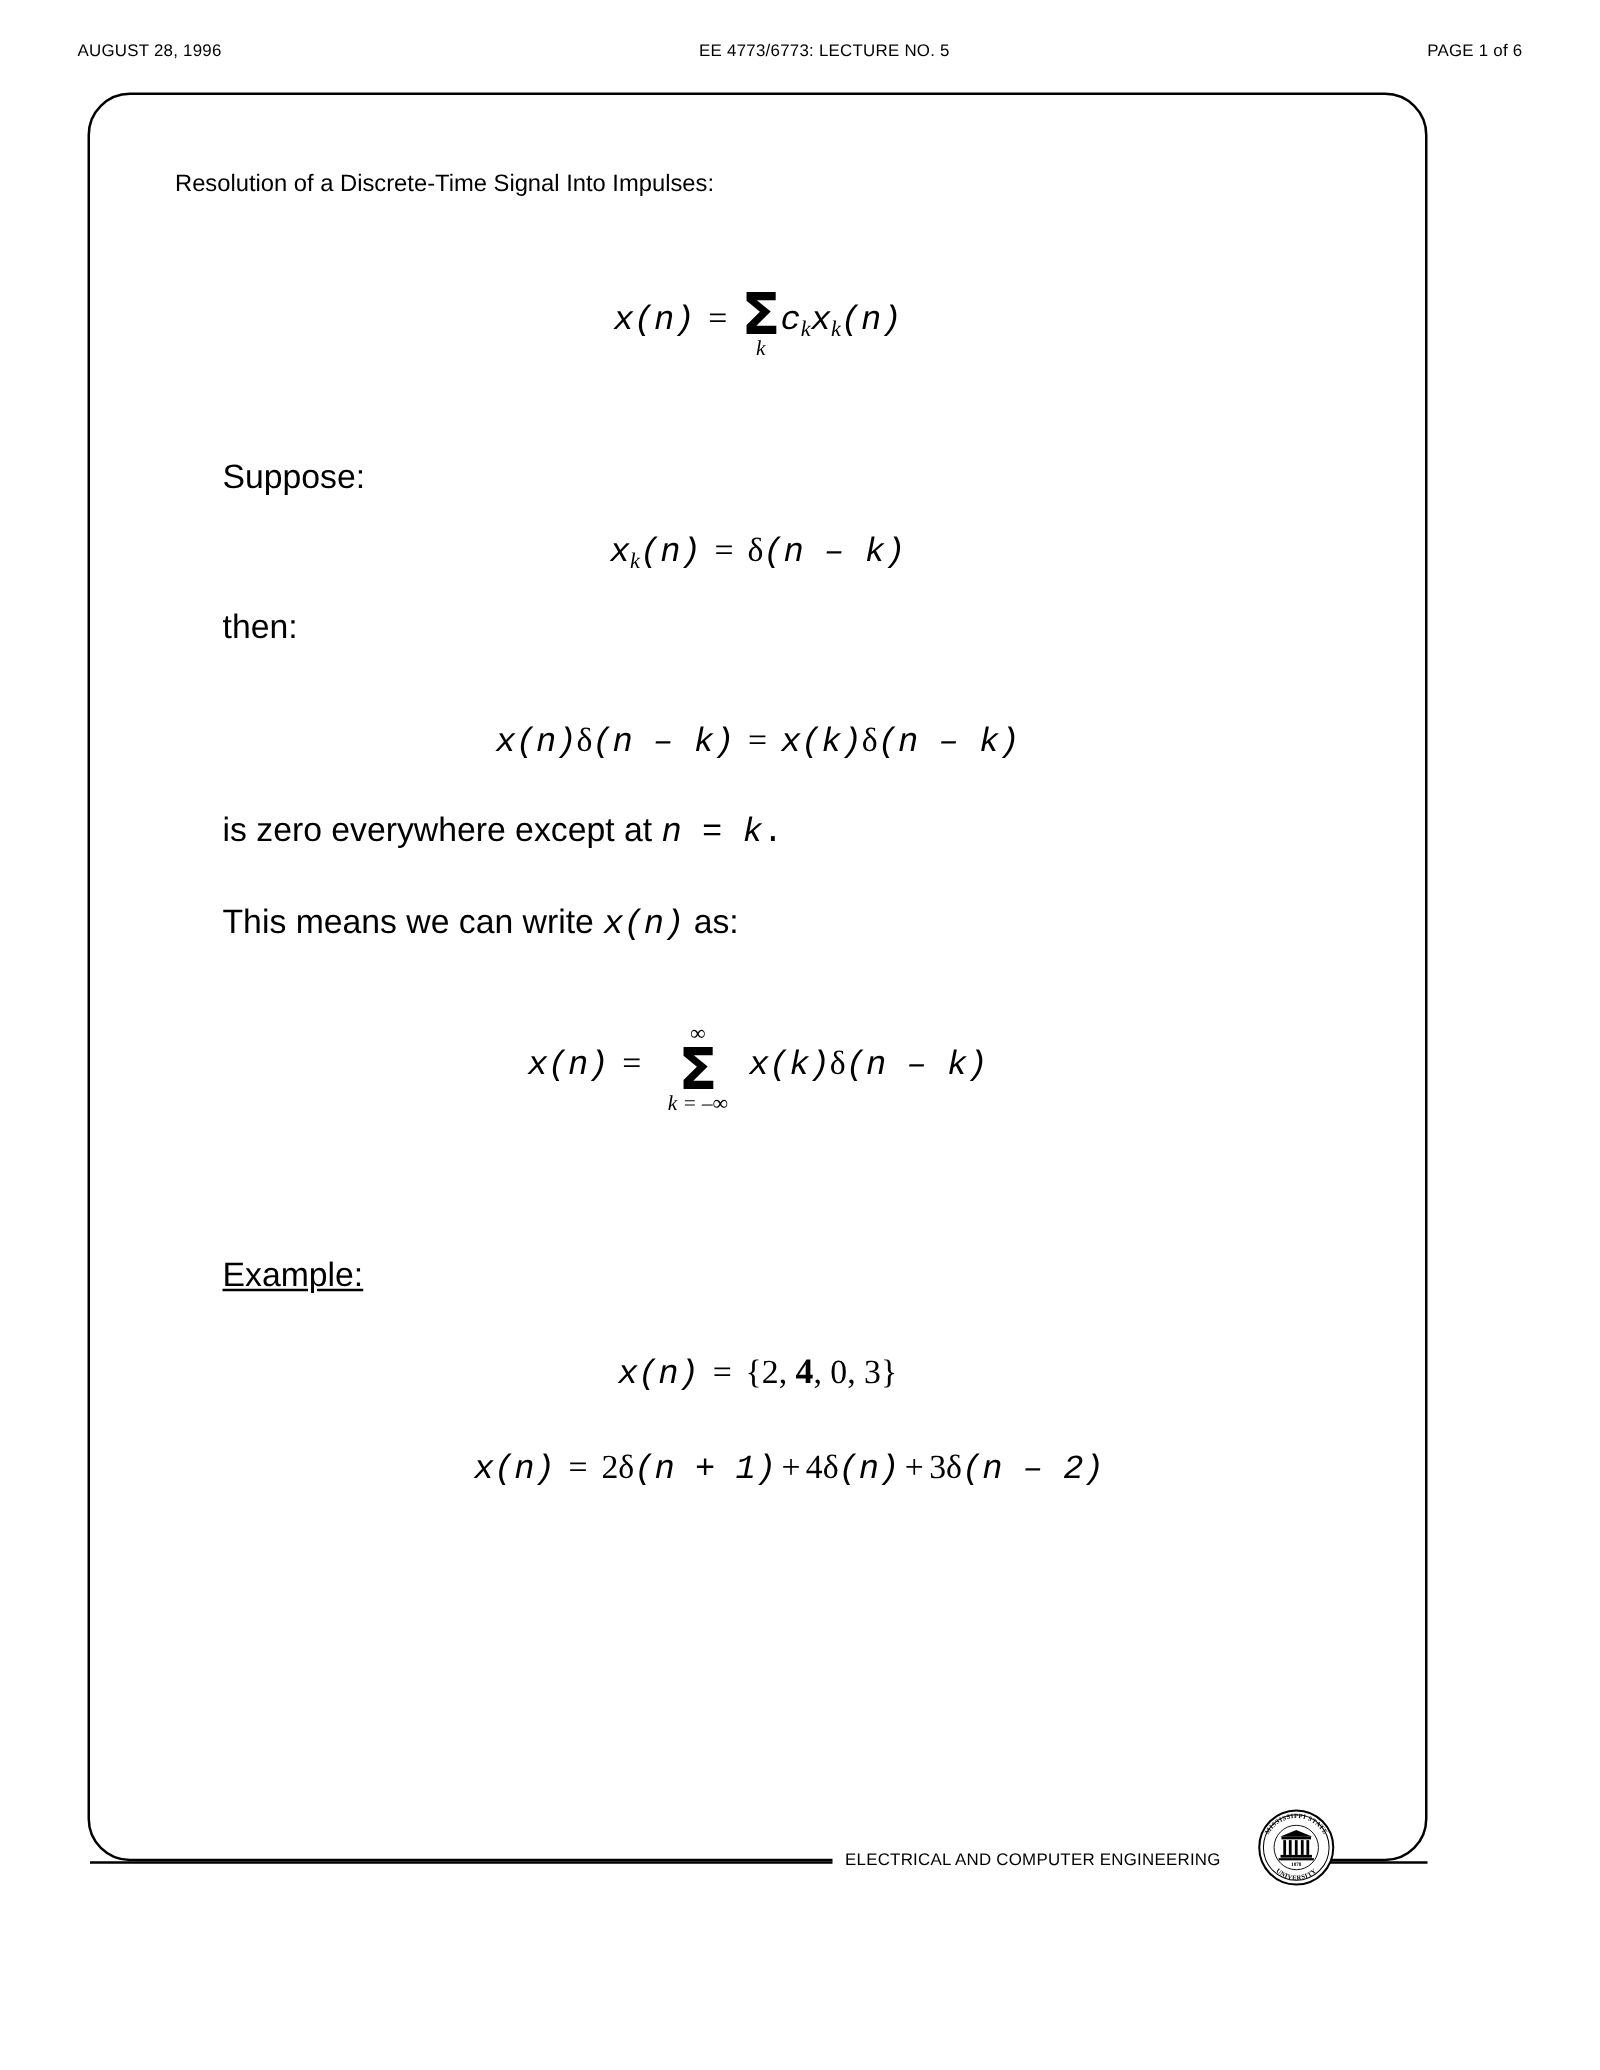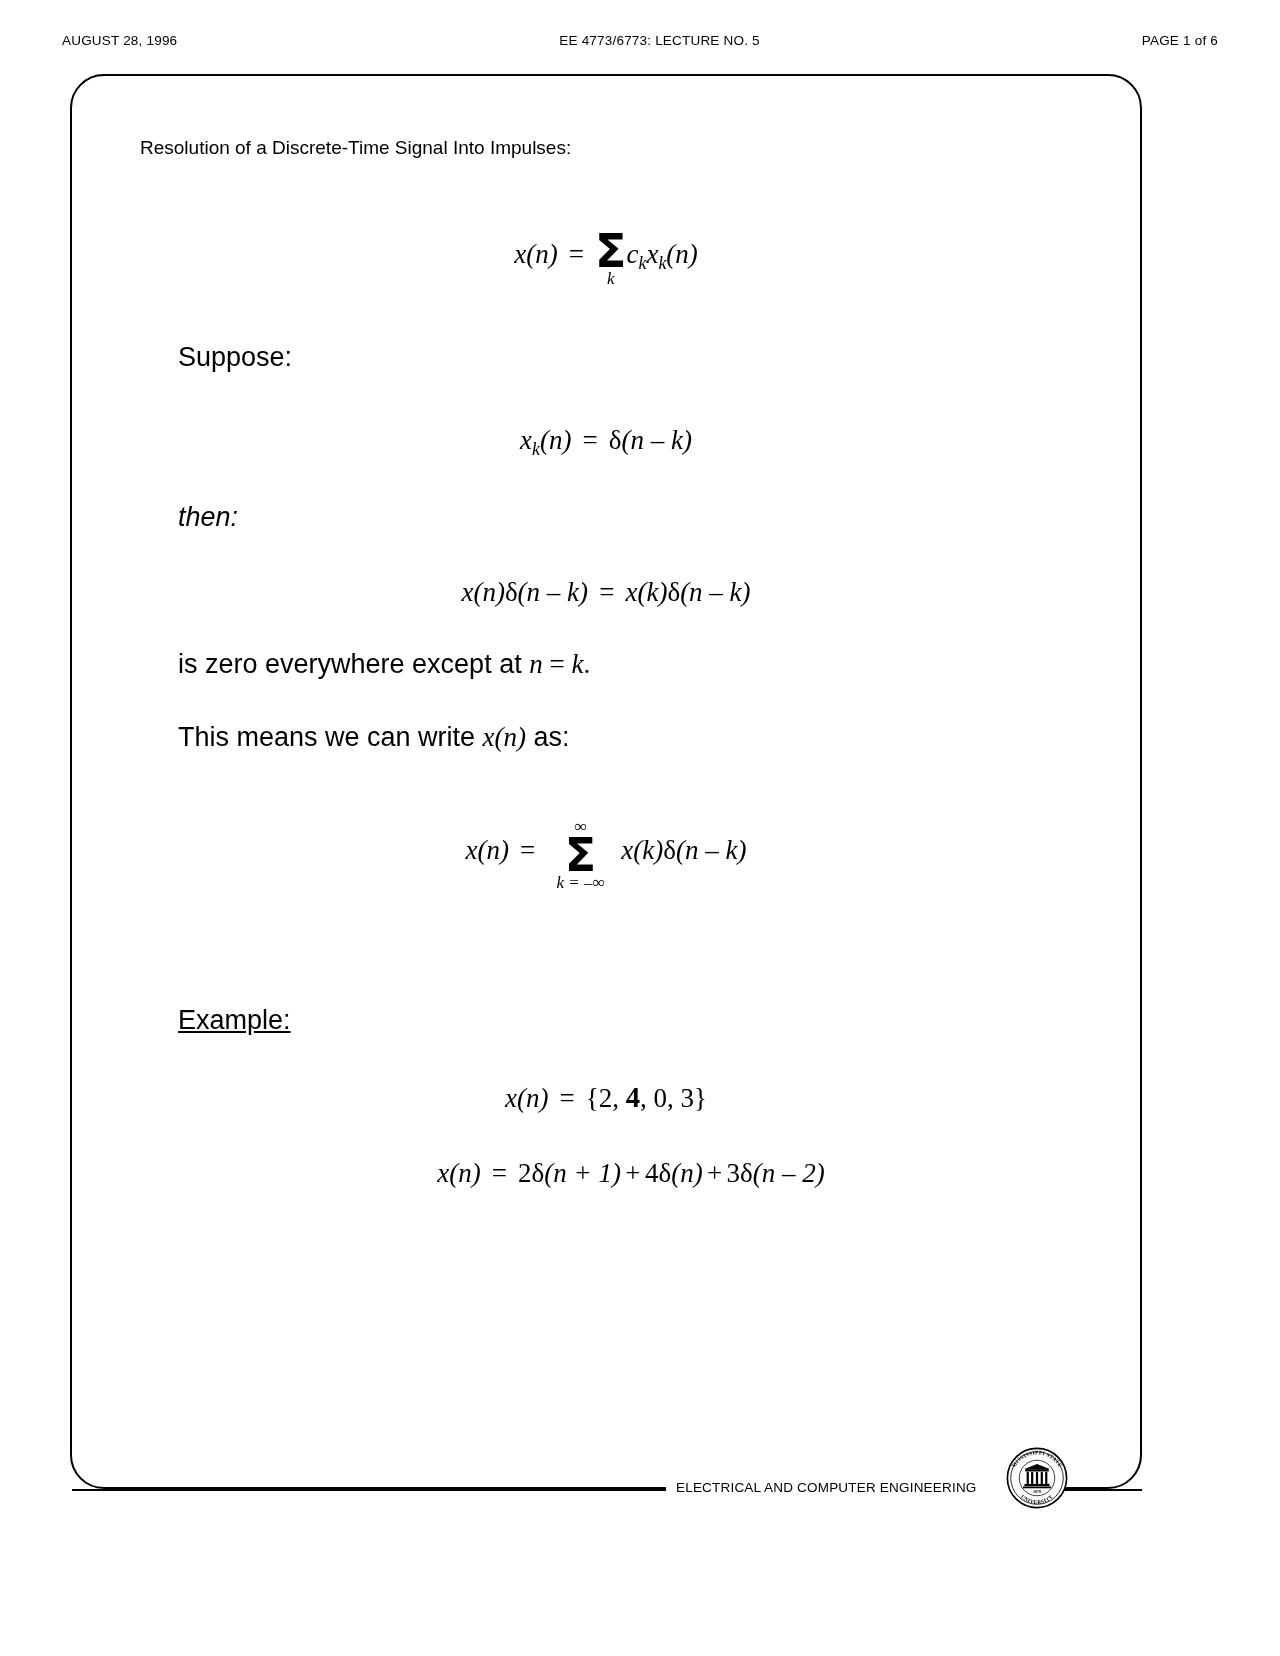--- a/index.html
+++ b/index.html
@@ -105,21 +105,21 @@
   .eq {
     position: absolute;
     width: 100%;
     text-align: center;
     font-family: "Liberation Serif", serif;
     font-size: 27px;
     white-space: nowrap;
   }
   .eq-inline,
   .mathit {
-    font-family: Liberation Serif, serif;
+    font-family: Liberation Mono, monospace;
     font-style: italic;
   }
   .up { font-style: normal; }
   .sub {
     font-size: 0.66em;
     vertical-align: -0.32em;
     font-style: italic;
   }
   .op {
     font-style: normal;
@@ -172,29 +172,29 @@
 
   <div class="eq" style="top:154px;">
     <span class="mathit">x(n)</span>
     <span class="op">=</span>
     <span class="sum-block">
       <span class="sum-glyph">Σ</span>
       <span class="sum-lim lower">k</span>
     </span><span class="mathit">c</span><span class="sub">k</span><span class="mathit">x</span><span class="sub">k</span><span class="mathit">(n)</span>
   </div>
 
-  <div class="line-text" style="left:108px; top:268px;">Suppose:</div>
+  <div class="line-text" style="left:108px; top:292px;">Suppose:</div>
 
   <div class="eq" style="top:351px;">
     <span class="mathit">x</span><span class="sub">k</span><span class="mathit">(n)</span>
     <span class="op">=</span>
     <span class="greek">δ</span><span class="mathit">(n – k)</span>
   </div>
 
-  <div class="line-text" style="left:108px; top:428px;font-style:italic;">then:</div>
+  <div class="line-text" style="left:108px; top:412px;">then:</div>
 
   <div class="eq" style="top:503px;">
     <span class="mathit">x(n)</span><span class="greek">δ</span><span class="mathit">(n – k)</span>
     <span class="op">=</span>
     <span class="mathit">x(k)</span><span class="greek">δ</span><span class="mathit">(n – k)</span>
   </div>
 
   <div class="line-text" style="left:108px; top:575px;">
     <span>is zero everywhere except at </span><span class="eq-inline">n</span><span class="eq-inline up"> = </span><span class="eq-inline">k</span><span class="eq-inline up">.</span>
   </div>

